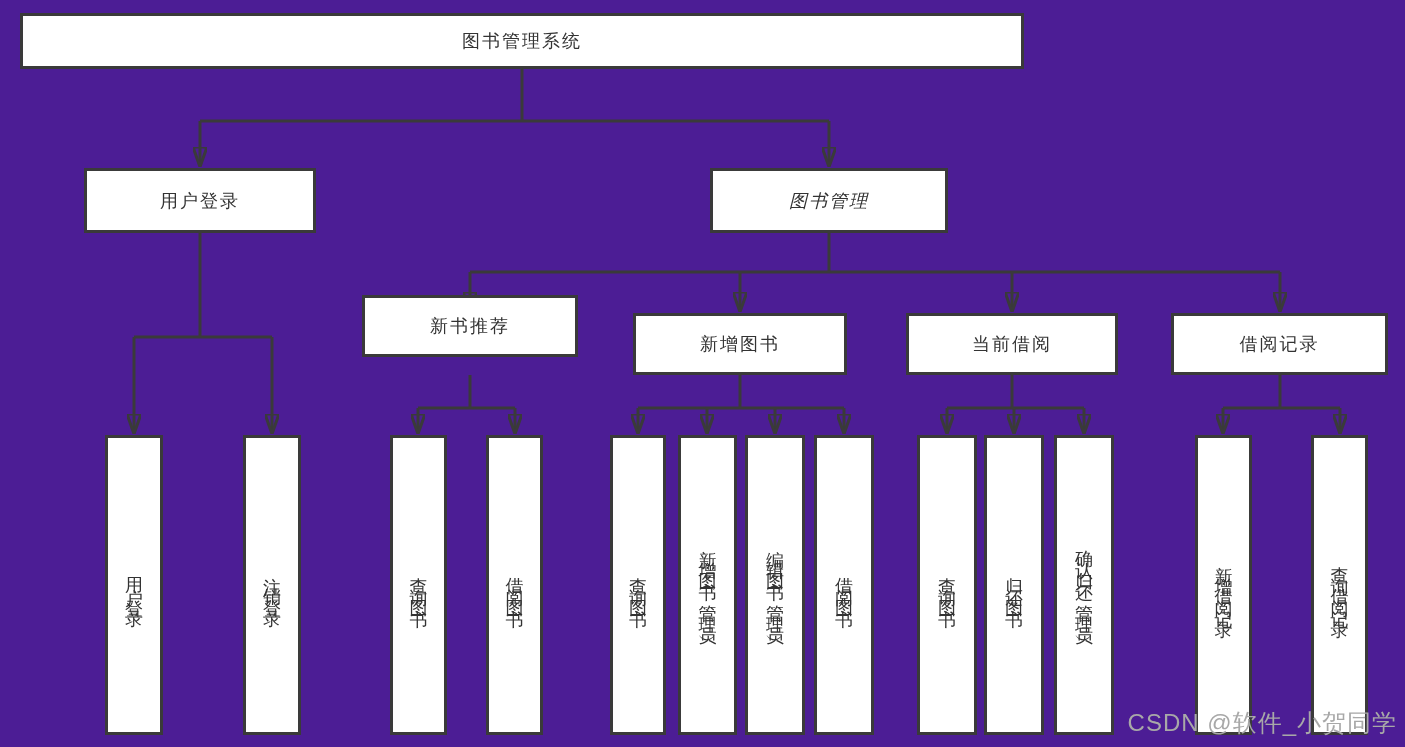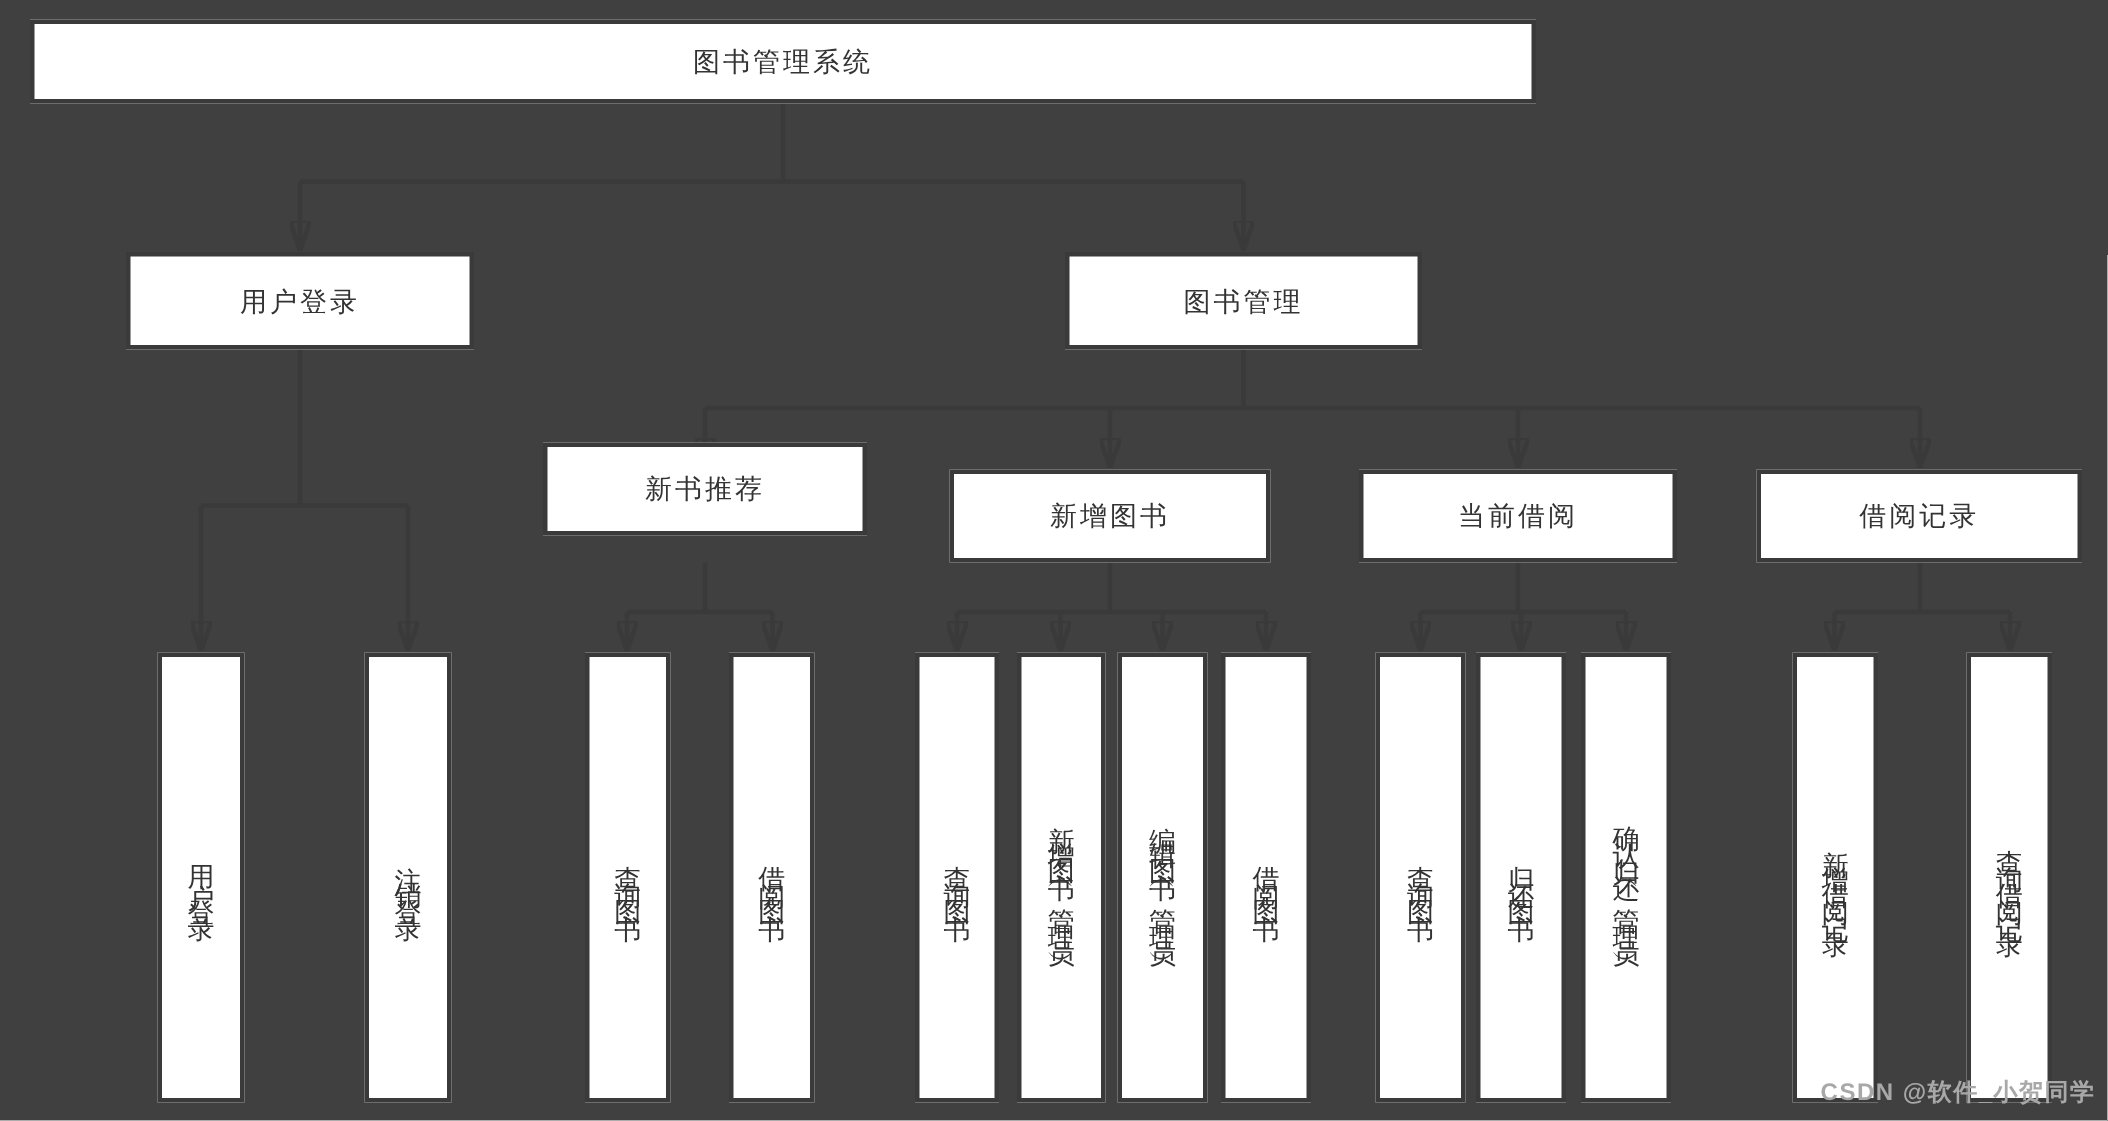--- a/index.html
+++ b/index.html
@@ -1,33 +1,33 @@
 <!DOCTYPE html>
 <html><head>
 <meta charset="utf-8">
 <style>
   html,body { margin:0; padding:0; background:#fff; }
   .stage {
-    position:relative; width:1405px; height:747px; background:#404040;
+    position:relative; width:1405px; height:747px; background:#4c1d95;
     font-family:"Liberation Sans","DejaVu Sans",sans-serif; overflow:hidden;
   }
   .wires { position:absolute; left:0; top:0; width:1405px; height:747px; }
   .wires path { stroke:#3a3a3a; stroke-width:3; fill:none; }
   .box {
     position:absolute; box-sizing:border-box; background:#ffffff;
     border:3px solid #3a3a3a; display:flex; align-items:center; justify-content:center;
     color:#333333; font-size:18px; letter-spacing:2px; white-space:nowrap;
   }
   .vlabel {
     writing-mode:vertical-rl; text-orientation:mixed;
     letter-spacing:11px; font-size:18px; line-height:1; max-height:284px;
   }
   .watermark {
-    position:absolute; right:8px; bottom:8px; font-size:16px;
-    color:#a8a8a8; letter-spacing:1px; white-space:nowrap;font-weight:bold;
+    position:absolute; right:8px; bottom:8px; font-size:24px;
+    color:#a8a8a8; letter-spacing:1px; white-space:nowrap;
   }
 </style>
 </head>
 <body>
 
 <div class="stage">
 
   <svg class="wires" viewBox="0 0 1405 747" xmlns="http://www.w3.org/2000/svg">
     <defs>
       <marker id="arrow" viewBox="0 0 20 14" markerWidth="20" markerHeight="14" refX="19" refY="7" orient="auto" markerUnits="userSpaceOnUse">
@@ -76,21 +76,21 @@
     <path d="M1340 408 V433" marker-end="url(#arrow)"></path>
   </svg>
 
   <div class="box" style="left:20px; top:13px; width:1004px; height:56px;">
     <span>图书管理系统</span>
   </div>
 
   <div class="box" style="left:84px; top:168px; width:232px; height:65px;">
     <span>用户登录</span>
   </div>
-  <div class="box" style="left:710px; top:168px; width:238px; height:65px;">
+  <div class="box" style="left:710px; top:168px; width:238px; height:65px;font-style:italic;">
     <span>图书管理</span>
   </div>
 
   <div class="box" style="left:362px; top:295px; width:216px; height:62px;">
     <span>新书推荐</span>
   </div>
   <div class="box" style="left:633px; top:313px; width:214px; height:62px;">
     <span>新增图书</span>
   </div>
   <div class="box" style="left:906px; top:313px; width:212px; height:62px;">

